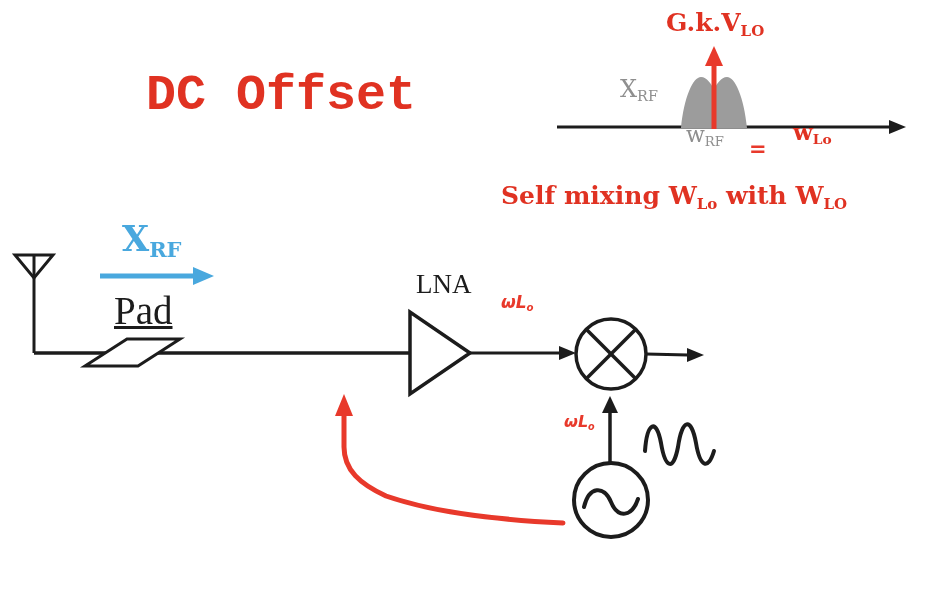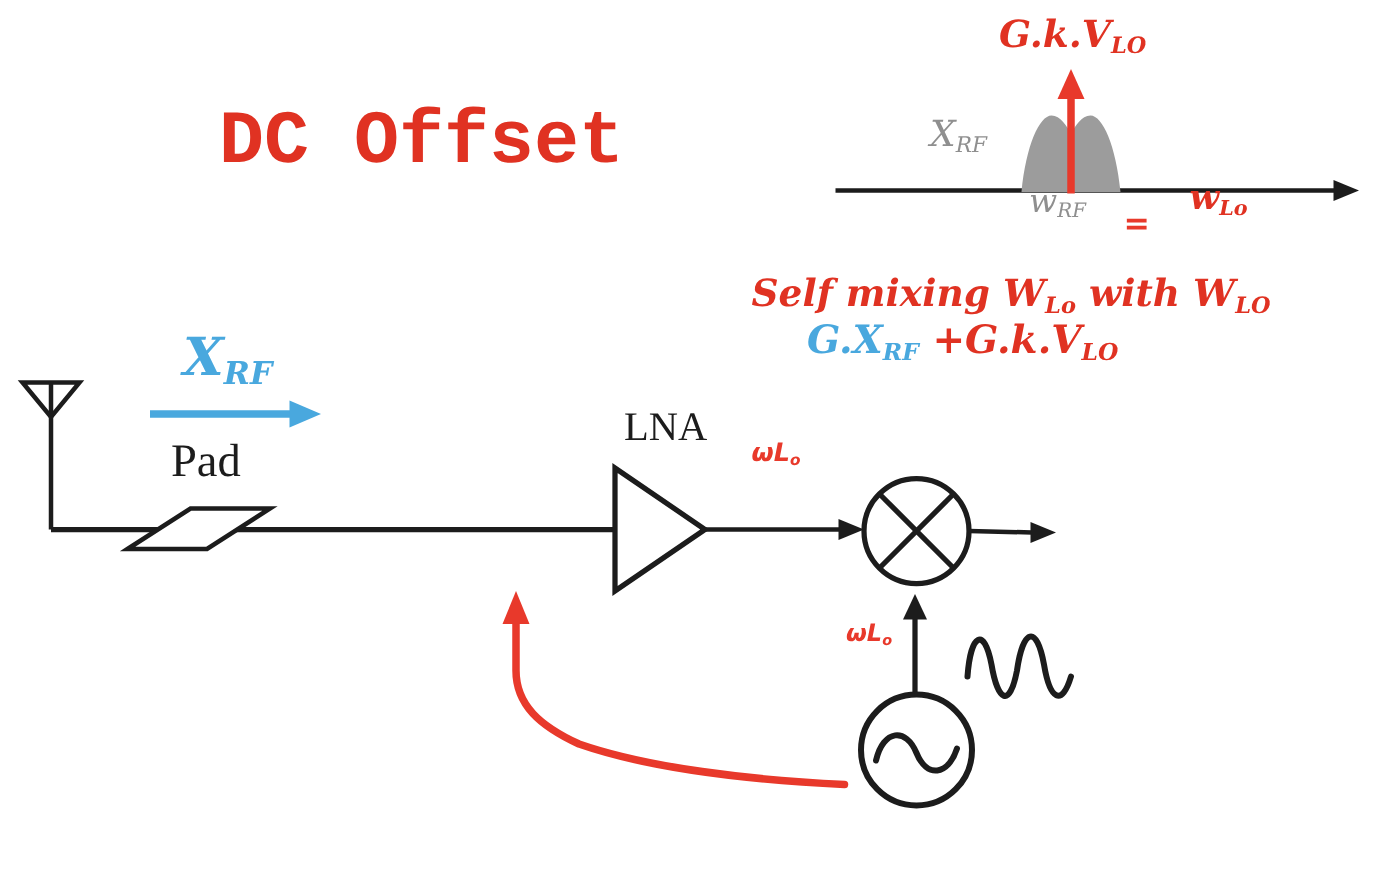--- a/index.html
+++ b/index.html
@@ -15,34 +15,34 @@
     width:932px;height:596px;
     background:#ffffff;
     overflow:hidden;
     font-family:"DejaVu Serif", serif;
   }
   .stage svg{position:absolute;left:0;top:0;}
   .lbl{position:absolute;line-height:1.05;white-space:nowrap;}
   .sub{font-size:0.60em;vertical-align:-0.30em;letter-spacing:0;}
   .c-red{color:var(--red);}
   .c-blue{color:var(--blue);}
-  .math{font-family:"DejaVu Serif", serif;font-style:italic;font-weight:bold;}
+  .math{font-family:"DejaVu Serif", serif;font-weight:bold;}
   .roman{font-family:"Liberation Serif", serif;color:var(--black);}
   .hand{font-family:"DejaVu Sans", sans-serif;font-style:italic;font-weight:bold;color:var(--red2);}
 
   .lbl-title   {left:146px;top:70px;font-family:Liberation Mono, monospace;font-weight:bold;font-size:50px;color:var(--red);}
   .lbl-peak    {left:666px;top:10px;font-size:25px;color:var(--red);}
   .lbl-specxrf {left:620px;top:77px;font-size:24px;font-weight:normal;color:var(--gray);}
   .lbl-specwrf {left:686px;top:123px;font-size:22px;font-weight:normal;color:var(--gray);}
   .lbl-speceq  {left:749px;top:138px;font-size:21px;font-weight:bold;color:var(--red2);font-family:"DejaVu Sans",sans-serif;}
   .lbl-specwlo {left:793px;top:120px;font-size:23px;color:var(--red);}
   .lbl-selfmix {left:501px;top:183px;font-size:25px;color:var(--red);}
   .lbl-sum     {left:538px;top:214px;font-size:26px;}
   .lbl-xrfblue {left:122px;top:221px;font-size:35px;color:var(--blue);}
-  .lbl-pad     {left:114px;top:291px;font-size:31px;}
+  .lbl-pad     {left:114px;top:291px;font-size:39px;text-decoration:underline;}
   .lbl-linelbl {left:234px;top:303px;font-size:25px;}
   .lbl-lna     {left:416px;top:270px;font-size:27px;}
   .lbl-wlo1    {left:501px;top:294px;font-size:17px;}
   .lbl-wlo2    {left:564px;top:414px;font-size:16px;}
   .lbl-out     {left:750px;top:324px;font-size:28px;}
   .lbl-vlo     {left:394px;top:523px;font-size:38px;color:var(--red);}
 </style>
 </head>
 <body>
 
@@ -114,21 +114,20 @@
 
   <div class="lbl lbl-title">DC Offset</div>
 
   <div class="lbl lbl-peak math"><span>G.k.V</span><span class="sub">LO</span></div>
   <div class="lbl lbl-specxrf math"><span>X</span><span class="sub">RF</span></div>
   <div class="lbl lbl-specwrf math"><span>w</span><span class="sub">RF</span></div>
   <div class="lbl lbl-speceq">=</div>
   <div class="lbl lbl-specwlo math"><span>w</span><span class="sub">Lo</span></div>
 
   <div class="lbl lbl-selfmix math"><span>Self mixing W</span><span class="sub">Lo</span><span> with W</span><span class="sub">LO</span></div>
-  <div class="lbl lbl-sum math"><span class="c-blue">G.</span><span class="c-blue">X</span><span class="c-blue sub">RF</span><span class="c-red"> +</span><span class="c-red">G.k.</span><span class="c-red">V</span><span class="c-red sub">LO</span></div>
 
   <div class="lbl lbl-xrfblue math"><span>X</span><span class="sub">RF</span></div>
   <div class="lbl lbl-pad roman">Pad</div>
   <div class="lbl lbl-lna roman">LNA</div>
   <div class="lbl lbl-wlo1 hand"><span>ωL</span><span class="sub">o</span></div>
   <div class="lbl lbl-wlo2 hand"><span>ωL</span><span class="sub">o</span></div>
 
 </div>
 
 </body></html>

